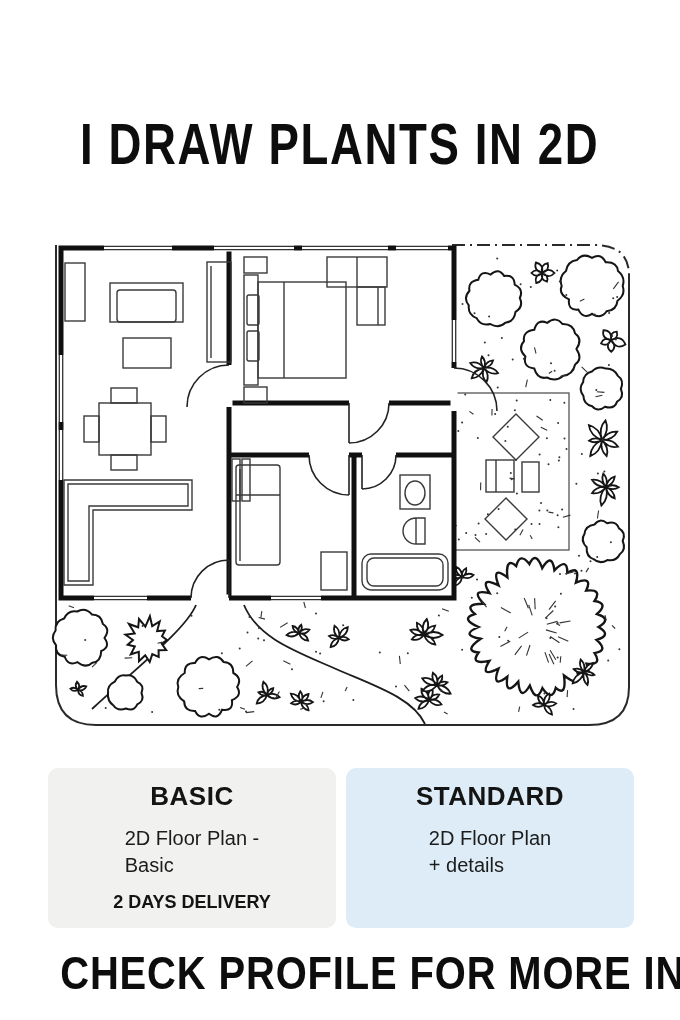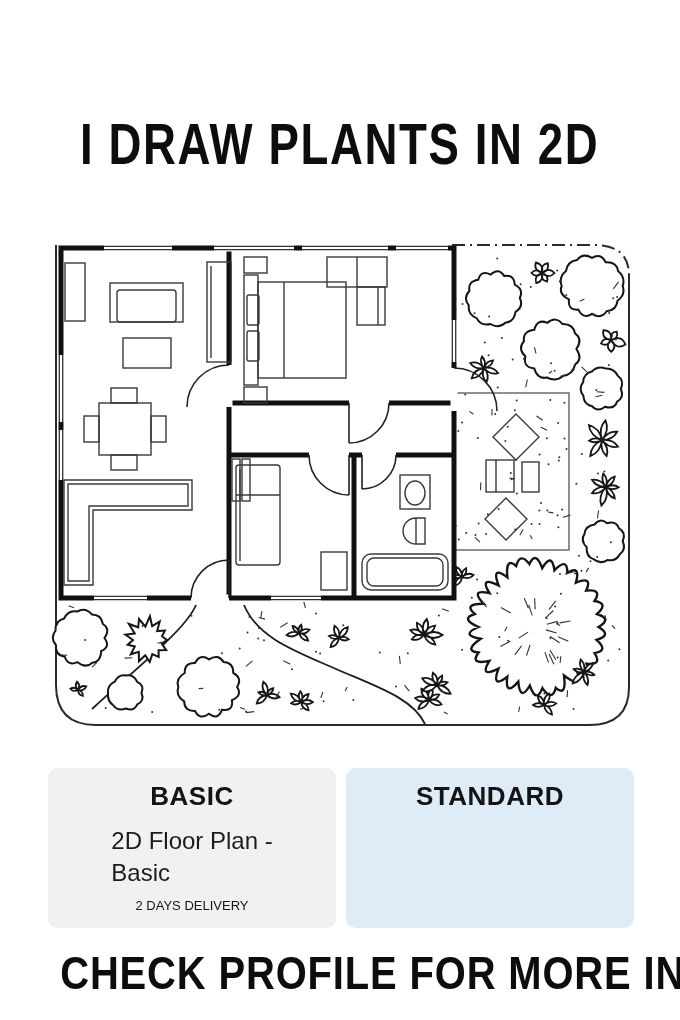--- a/index.html
+++ b/index.html
@@ -26,23 +26,23 @@
   .tree{fill:#fff;stroke:#151515;stroke-width:2.4;}
   .plant{fill:#fff;stroke:#151515;stroke-width:1.8;}
   .pathline{fill:none;stroke:#1d1d1d;stroke-width:1.8;}
   .tick{stroke:#333;stroke-width:1.1;}
   .dot{fill:#333;}
   #cards{position:absolute;left:48px;top:768px;width:586px;display:flex;gap:10px;}
   .card{flex:1;height:160px;border-radius:10px;display:flex;flex-direction:column;
         box-sizing:border-box;align-items:center;}
   .card h3{margin:0;padding-top:13px;text-align:center;font-size:26px;font-weight:700;
            letter-spacing:.5px;color:#141414;}
-  .card p{margin:13px 0 0;padding:0 20px;font-size:24px;line-height:1.35;color:#1c1c1c;
+  .card p{margin:13px 0 0;padding:0 20px;font-size:20px;line-height:1.35;color:#1c1c1c;
           white-space:pre-line;}
-  .card .delivery{margin-top:auto;padding:0 20px 15px;font-size:13px;font-weight:400;
+  .card .delivery{margin-top:auto;padding:0 20px 15px;font-size:18px;font-weight:700;
                   color:#141414;}
 </style>
 </head>
 <body>
 
 <div id="page">
 
   <div id="gig-title" class="big-title">
     <span class="squeeze">I DRAW PLANTS IN 2D</span>
   </div>
@@ -378,19 +378,21 @@
 
   <section id="cards">
     <div class="card" style="background-color: rgb(241, 241, 239);">
       <h3>BASIC</h3>
       <p>2D Floor Plan -
 Basic</p>
       <div class="delivery">2 DAYS DELIVERY</div>
     </div>
     <div class="card" style="background-color: rgb(221, 236, 246);">
       <h3>STANDARD</h3>
+      <p>2D Floor Plan
++ details</p>
     </div>
   </section>
 
   <div id="footer-title" class="big-title">
     <span class="squeeze">CHECK PROFILE FOR MORE INFO</span>
   </div>
 </div>
 
 </body></html>

